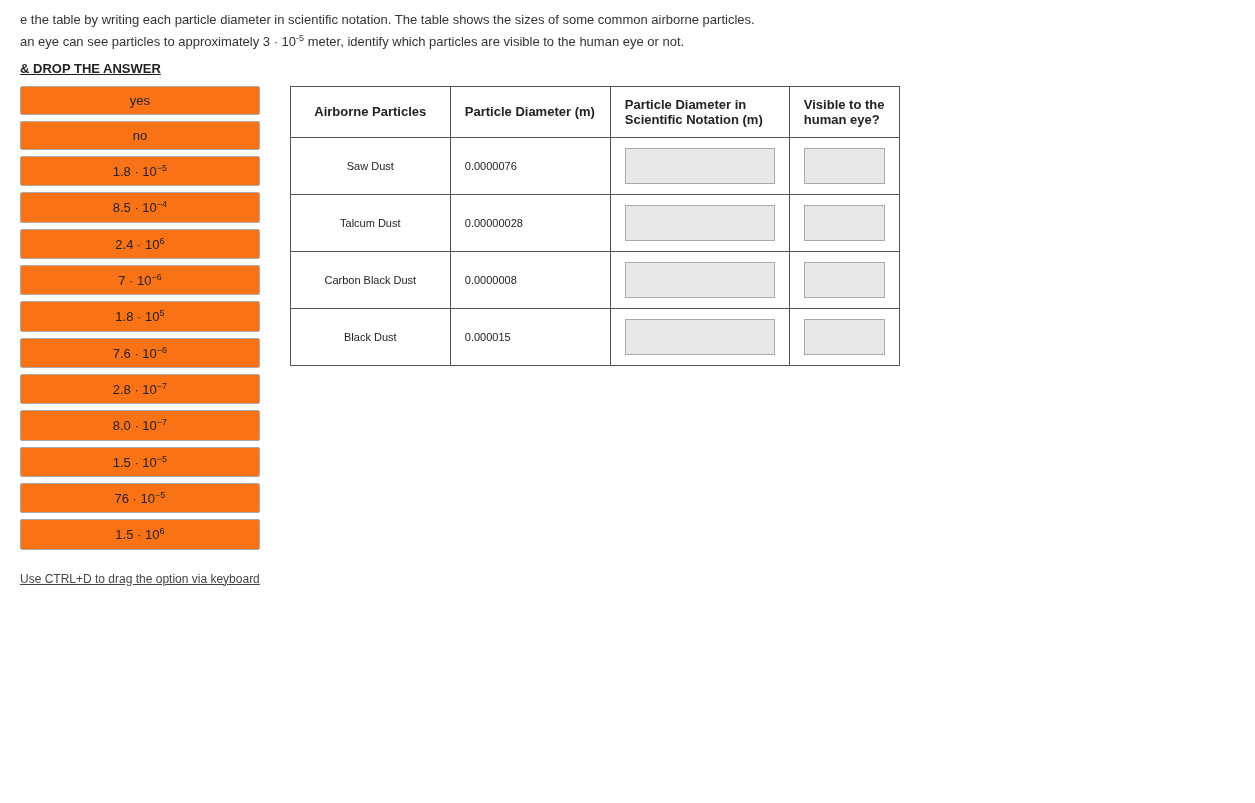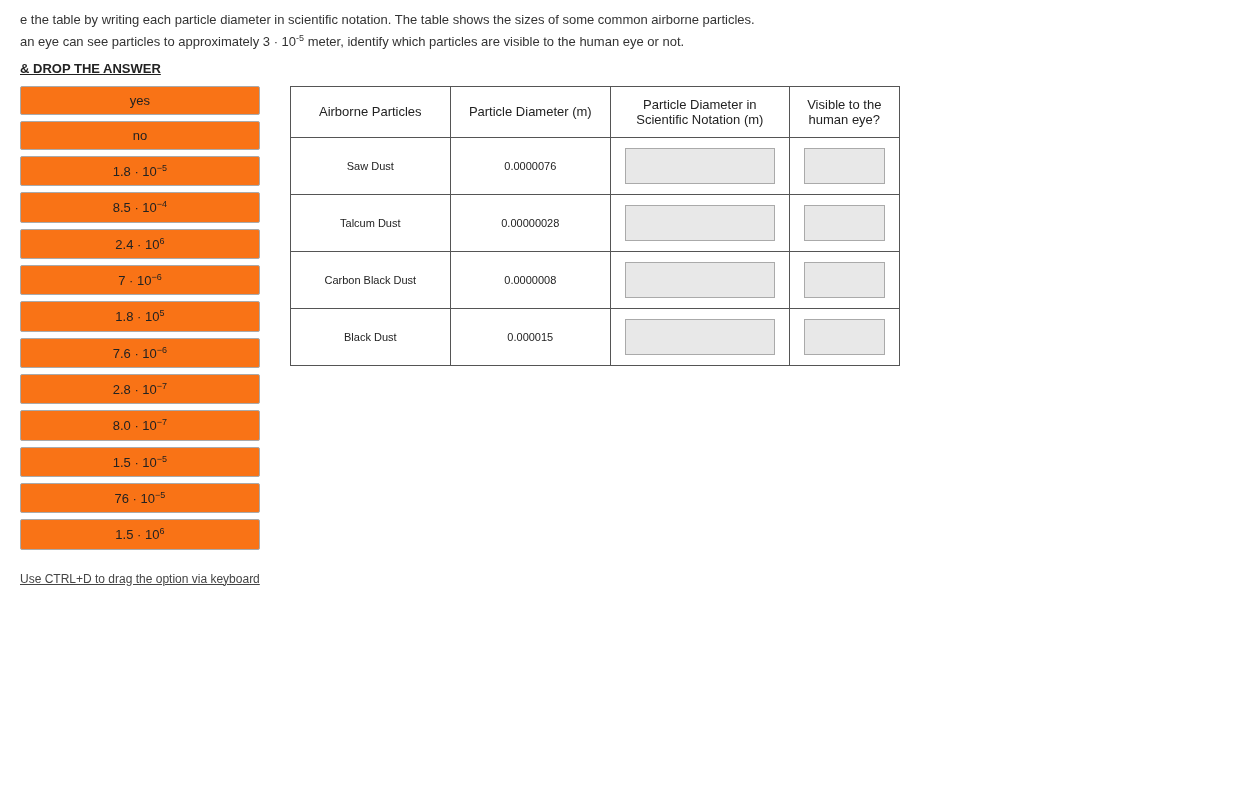--- a/index.html
+++ b/index.html
@@ -61,25 +61,25 @@
       min-width: 160px;
     }
     
     .particle-table {
       border-collapse: collapse;
       border: 1px solid #555;
     }
     .particle-table th, .particle-table td {
       border: 1px solid #555;
       padding: 10px 14px;
-      text-align: center;
+      text-align: left;
       vertical-align: middle;
     }
     .particle-table th {
-      font-weight: normal;
+      font-weight: bold;
       font-size: 13px;
       background: #fff;
     }
     .particle-table td {
       font-size: 11px;
     }
     .particle-table th:first-child,
     .particle-table td:first-child {
       text-align: center;
       min-width: 160px;

